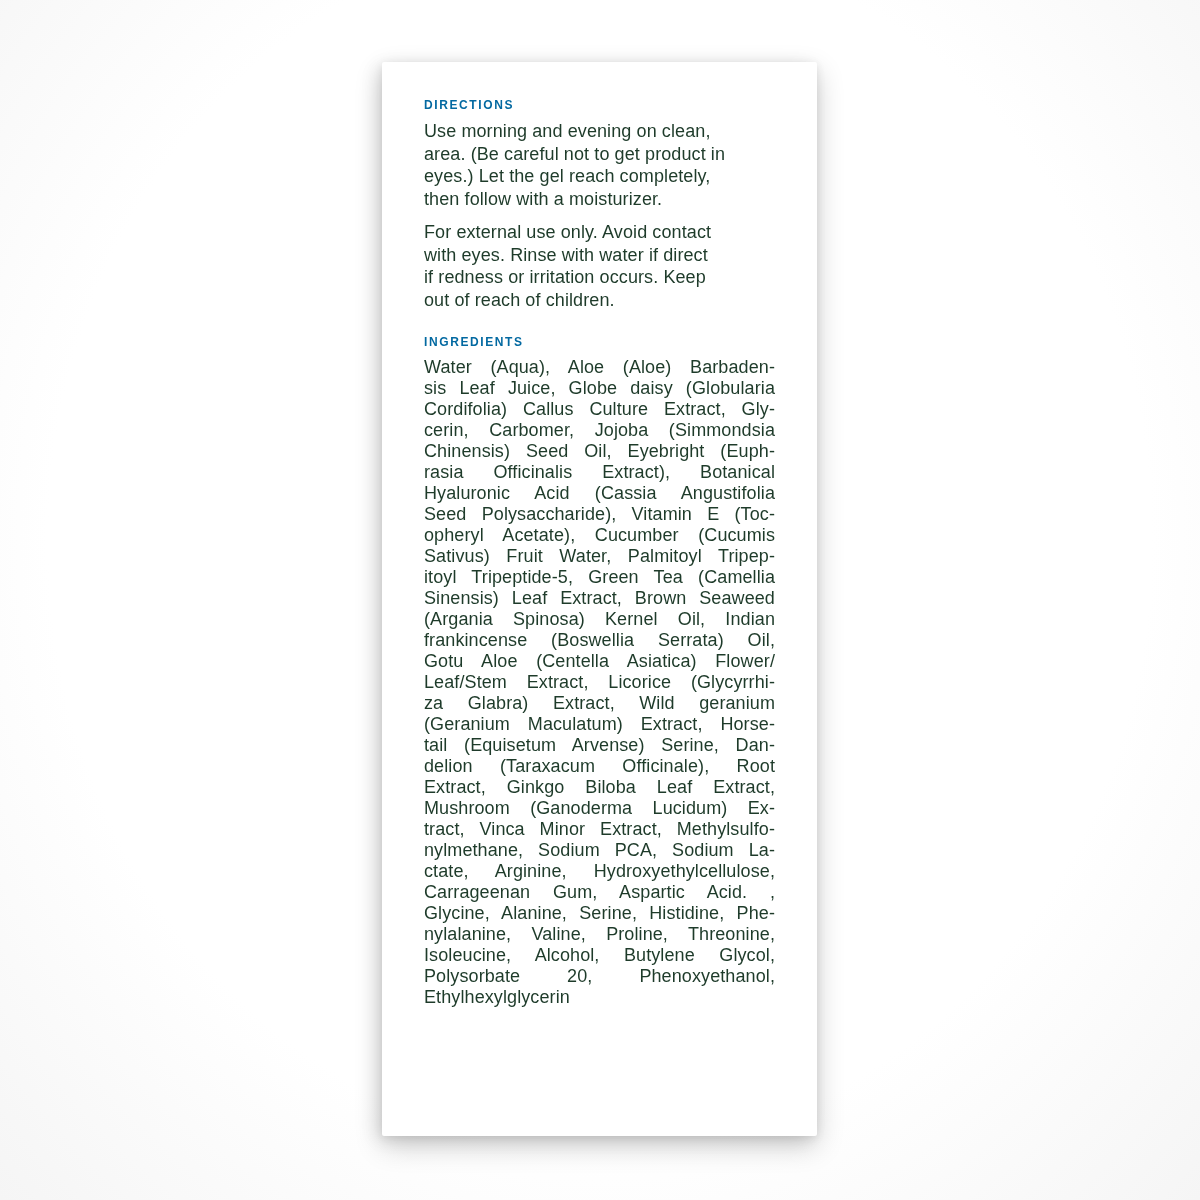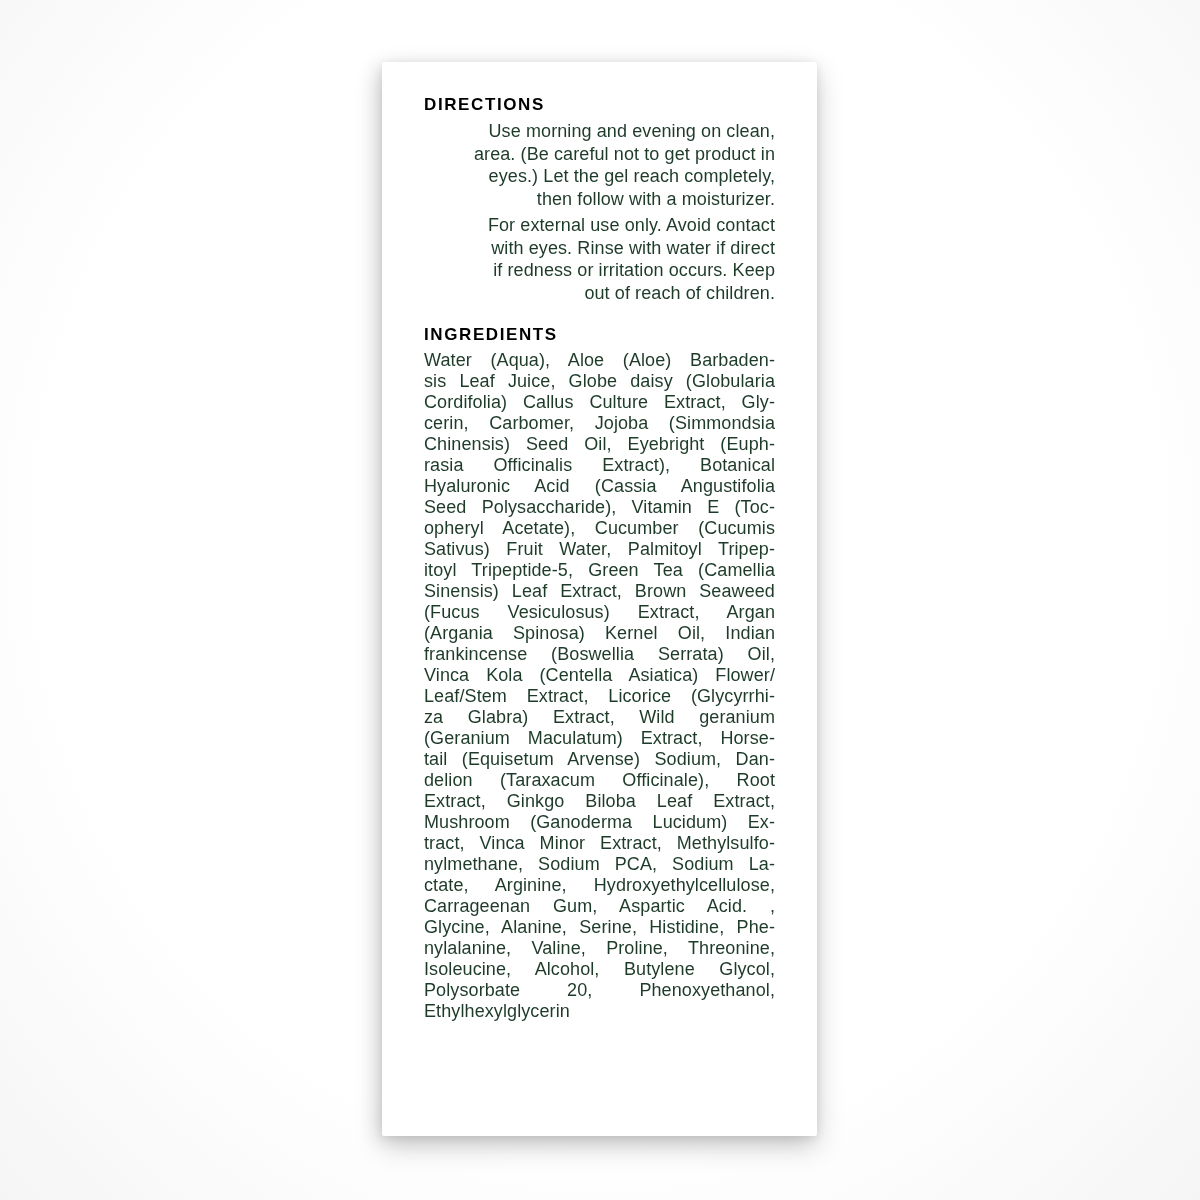--- a/index.html
+++ b/index.html
@@ -26,49 +26,48 @@
     padding: 34px 42px 34px 42px;
     background: #ffffff;
     border-radius: 2px;
     box-shadow:
       0 10px 28px rgba(0, 0, 0, 0.20),
       0 2px 10px rgba(0, 0, 0, 0.08),
       -6px 4px 18px rgba(0, 0, 0, 0.07);
   }
   .section-heading {
     margin: 0 0 6px 0;
-    font-size: 17px;
+    font-size: 12px;
     line-height: 18px;
     font-weight: 700;
     letter-spacing: 1.6px;
-    color: #000000;
+    color: #0369a1;
   }
   .section-heading.ingredients {
     margin-top: 22px;
   }
   .para {
     margin: 0;
     color: #1e3b2a;
     font-size: 18px;
     line-height: 22.5px;
     letter-spacing: 0.1px;
   }
   .para + .para {
-    margin-top: 4px;
+    margin-top: 11px;
   }
   .ingredients-list {
     margin-top: 6px;
     color: #1e3b2a;
     font-size: 18px;
     line-height: 21px;
     letter-spacing: 0.1px;
   }
   .line {
     white-space: pre-wrap;
-    text-align: right;
   }
   .justify .line {
     text-align: justify;
     text-align-last: justify;
     -moz-text-align-last: justify;
   }
   .justify .line:last-child {
     text-align: right;
     text-align-last: left;
     -moz-text-align-last: left;
@@ -104,28 +103,27 @@
         <div class="line">Cordifolia) Callus Culture Extract, Gly-</div>
         <div class="line">cerin, Carbomer, Jojoba (Simmondsia</div>
         <div class="line">Chinensis) Seed Oil, Eyebright (Euph-</div>
         <div class="line">rasia Officinalis Extract), Botanical</div>
         <div class="line">Hyaluronic Acid (Cassia Angustifolia</div>
         <div class="line">Seed Polysaccharide), Vitamin E (Toc-</div>
         <div class="line">opheryl Acetate), Cucumber (Cucumis</div>
         <div class="line">Sativus) Fruit Water, Palmitoyl Tripep-</div>
         <div class="line">itoyl Tripeptide-5, Green Tea (Camellia</div>
         <div class="line">Sinensis) Leaf Extract, Brown Seaweed</div>
-        <div class="line">(Fucus Vesiculosus) Extract, Argan</div>
         <div class="line">(Argania Spinosa) Kernel Oil, Indian</div>
         <div class="line">frankincense (Boswellia Serrata) Oil,</div>
-        <div class="line">Vinca Kola (Centella Asiatica) Flower/</div>
+        <div class="line">Gotu Aloe (Centella Asiatica) Flower/</div>
         <div class="line">Leaf/Stem Extract, Licorice (Glycyrrhi-</div>
         <div class="line">za Glabra) Extract, Wild geranium</div>
         <div class="line">(Geranium Maculatum) Extract, Horse-</div>
-        <div class="line">tail (Equisetum Arvense) Sodium, Dan-</div>
+        <div class="line">tail (Equisetum Arvense) Serine, Dan-</div>
         <div class="line">delion (Taraxacum Officinale), Root</div>
         <div class="line">Extract, Ginkgo Biloba Leaf Extract,</div>
         <div class="line">Mushroom (Ganoderma Lucidum) Ex-</div>
         <div class="line">tract, Vinca Minor Extract, Methylsulfo-</div>
         <div class="line">nylmethane, Sodium PCA, Sodium La-</div>
         <div class="line">ctate, Arginine, Hydroxyethylcellulose,</div>
         <div class="line">Carrageenan Gum, Aspartic Acid. ,</div>
         <div class="line">Glycine, Alanine, Serine, Histidine, Phe-</div>
         <div class="line">nylalanine, Valine, Proline, Threonine,</div>
         <div class="line">Isoleucine, Alcohol, Butylene Glycol,</div>

